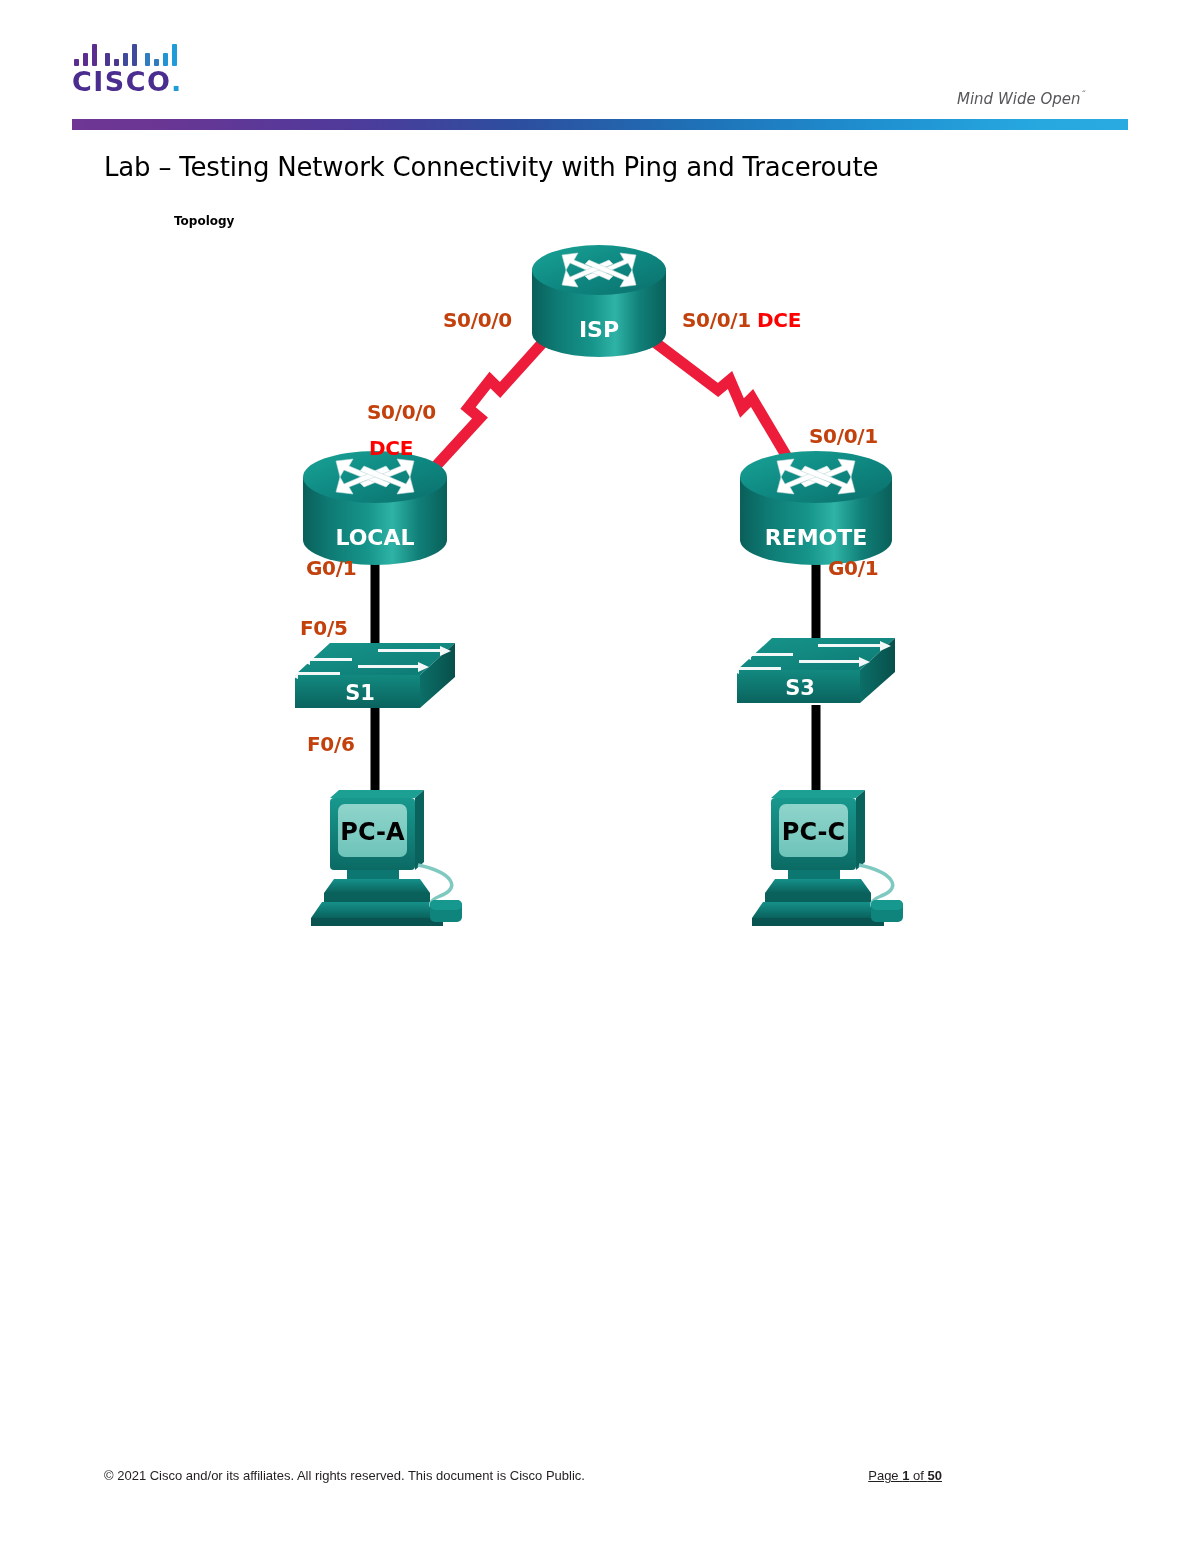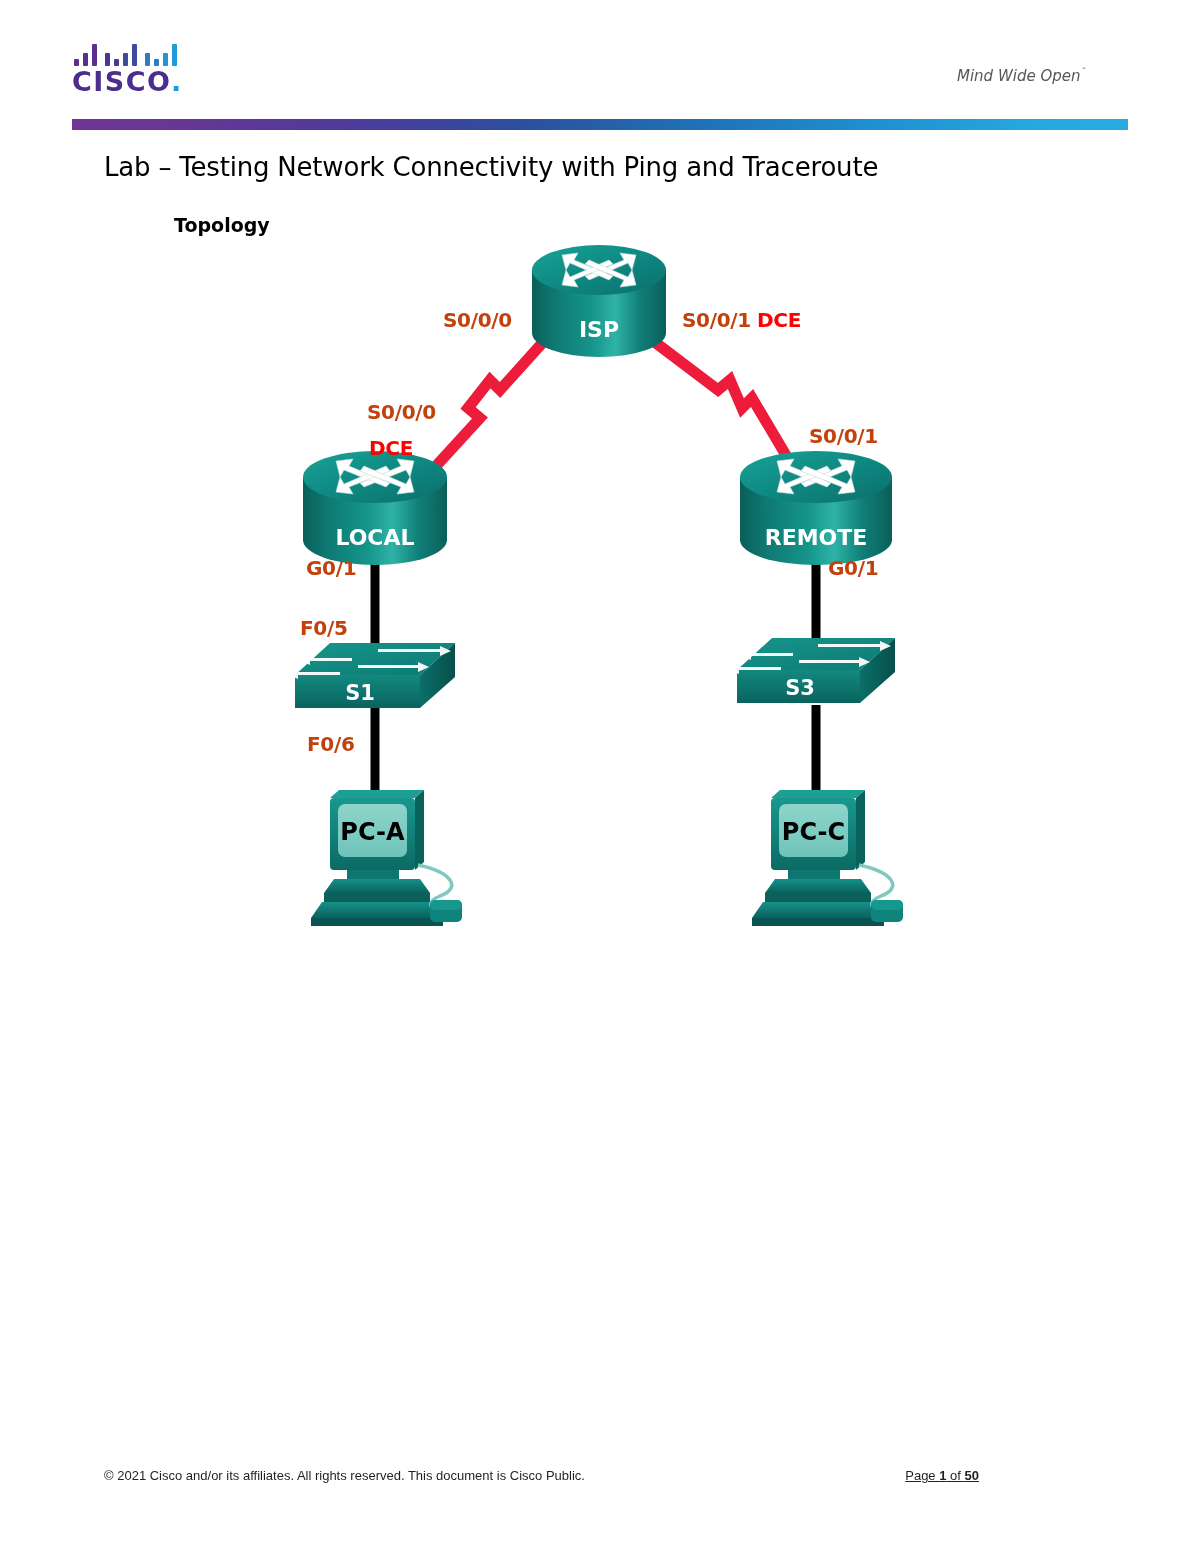--- a/index.html
+++ b/index.html
@@ -72,21 +72,21 @@
     white-space: nowrap;
   }
   .academy-text sup {
     font-size: 14px;
     vertical-align: super;
   }
 
   .tagline {
     position: absolute;
     right: 72px;
-    top: 67px;
+    top: 90px;
     font-family: "DejaVu Sans", sans-serif;
     font-size: 15px;
     font-style: italic;
     color: #58585b;
     white-space: nowrap;
     margin-left: 8px;
   }
   .tagline sup { font-size: 9px; }
 
   .gradient-bar {
@@ -116,21 +116,21 @@
     font-weight: 400;
     color: #000000;
     white-space: nowrap;
     letter-spacing: -0.2px;
   }
   .section-title {
     position: absolute;
     left: 174px;
     top: 214px;
     font-family: "DejaVu Sans", sans-serif;
-    font-size: 19px;
+    font-size: 12px;
     font-weight: 700;
     color: #000000;
     text-align: right;
   }
 
   
   .topology {
     position: absolute;
     left: 0;
     top: 240px;
@@ -156,21 +156,20 @@
   }
   .iflabel.dce { color: #ff0000; }
 
   
   .footer {
     position: absolute;
     left: 0;
     top: 1468px;
     width: 1028px;
     height: 30px;
-    padding-left: 37px;
   }
   .footer-left {
     position: absolute;
     left: 104px;
     top: 0;
     font-family: "Liberation Sans", sans-serif;
     font-size: 13px;
     color: #221f1f;
     white-space: nowrap;
   }

